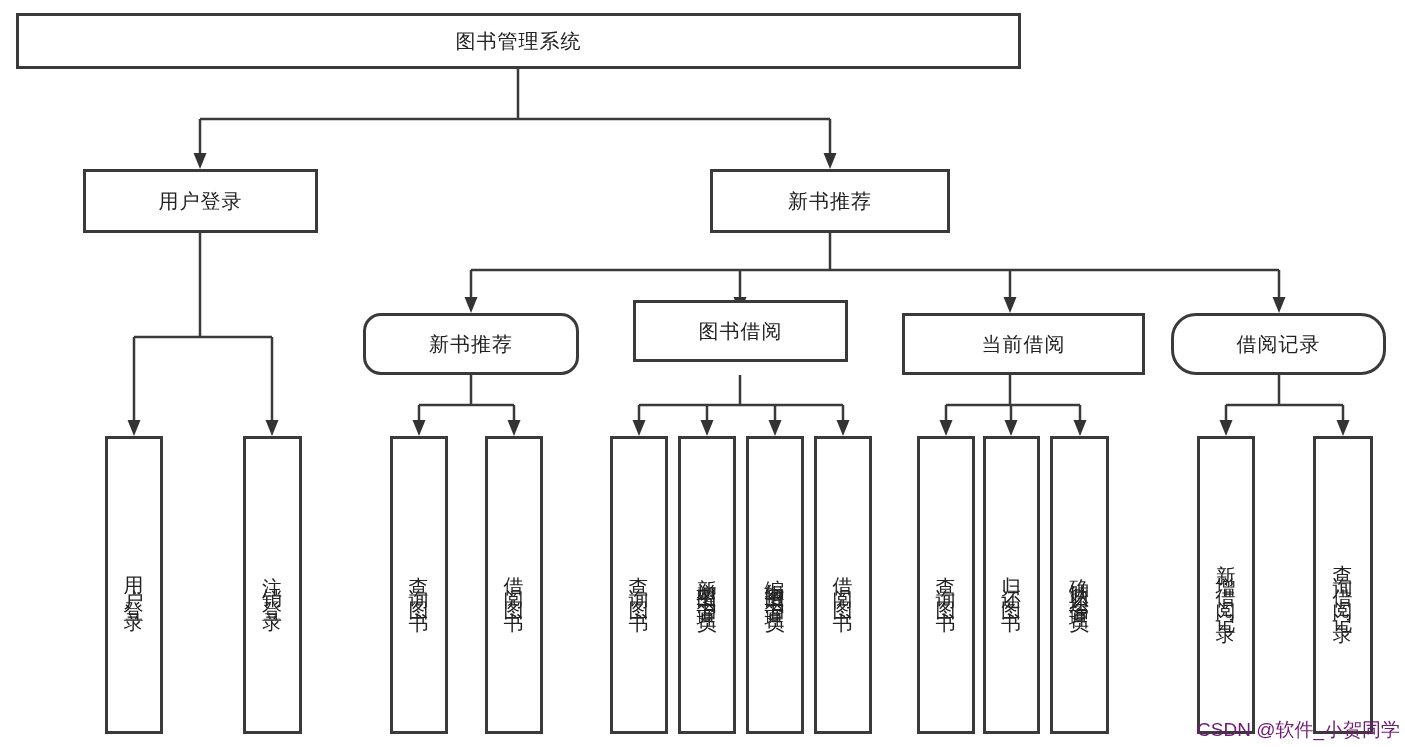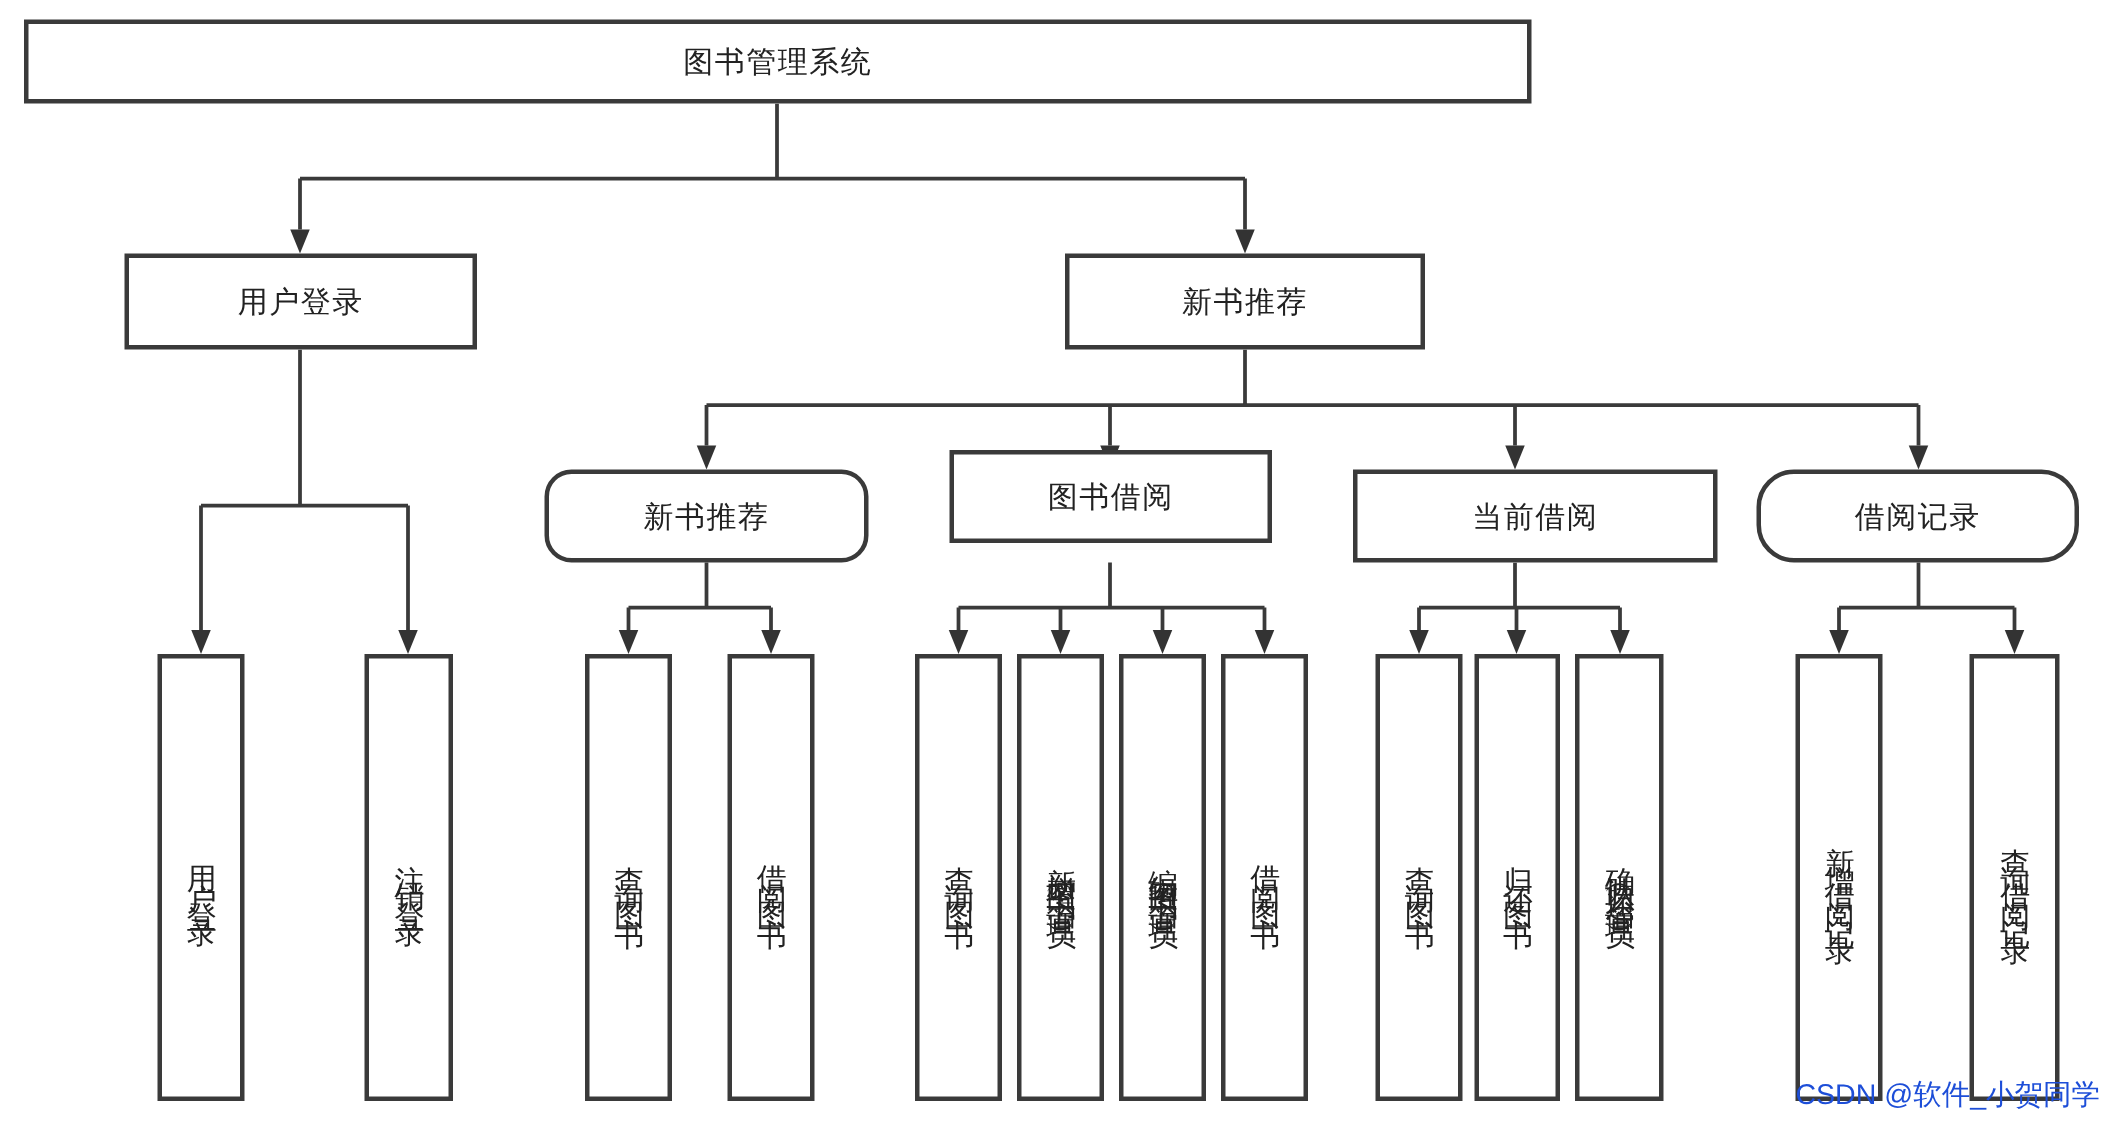--- a/index.html
+++ b/index.html
@@ -51,21 +51,21 @@
   #n-leaf-cur-query{left:917px;width:58px;}
   #n-leaf-cur-return{left:983px;width:57px;}
   #n-leaf-cur-confirm{left:1050px;width:59px;}
   #n-leaf-recadd{left:1197px;width:58px;}
   #n-leaf-recquery{left:1313px;width:60px;}
   .watermark{
     position:absolute;
     right:5px;top:717px;
     z-index:3;
     font-size:19px;
-    color:#1d4ed8;
+    color:#701a75;
     white-space:nowrap;
   }
 </style>
 </head>
 <body>
 
 <div class="stage">
 
   <svg class="connectors" width="1405" height="747" viewBox="0 0 1405 747">
 

